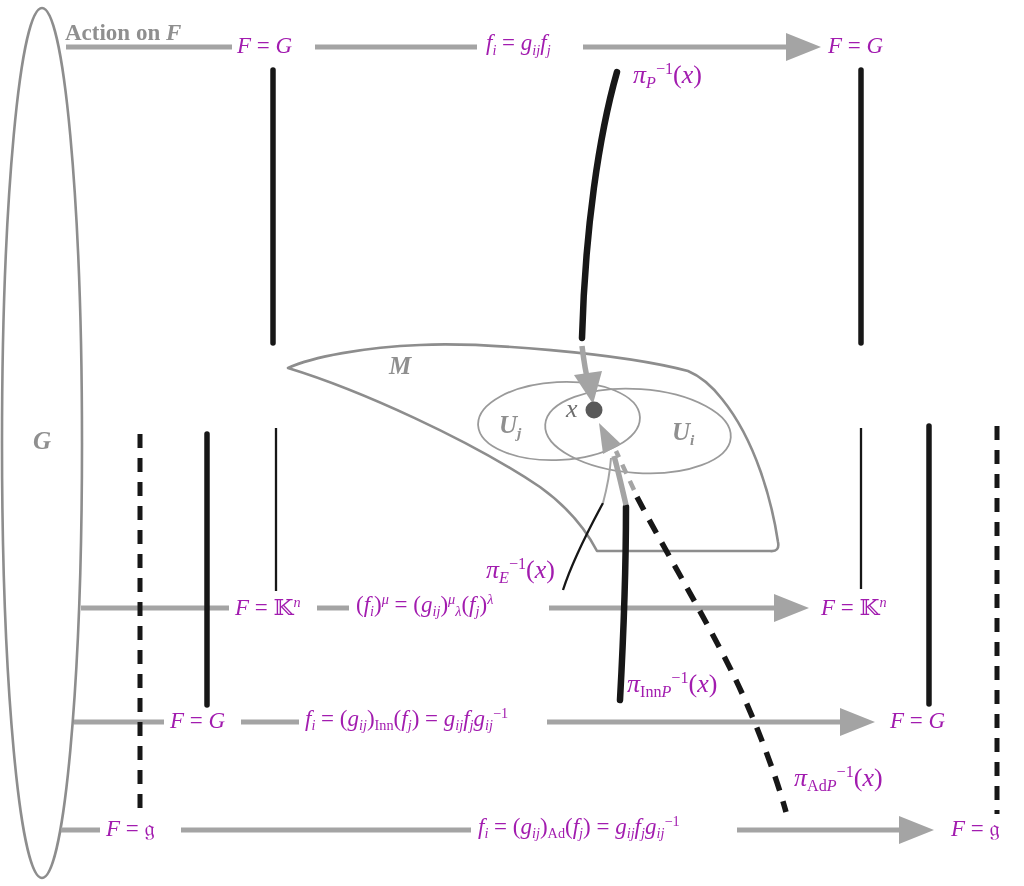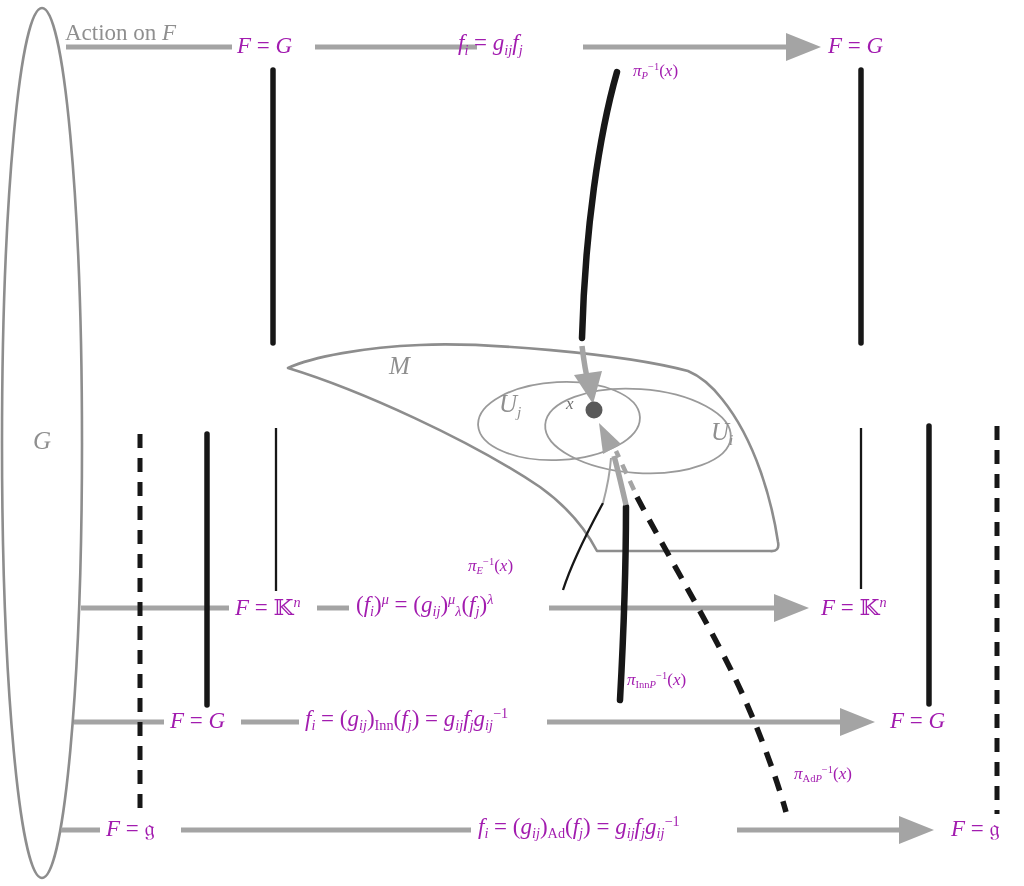--- a/index.html
+++ b/index.html
@@ -5,24 +5,24 @@
   html,body{margin:0;padding:0;background:#ffffff;}
   .stage{
     position:relative;width:1024px;height:886px;background:#ffffff;overflow:hidden;
     font-family:"Liberation Serif","DejaVu Serif",serif;
   }
   .stage svg{position:absolute;left:0;top:0;}
   .lbl{
     position:absolute;white-space:nowrap;line-height:1.05;
     font-size:23px;color:#a21caf;
   }
-  .lbl.gray{color:#8f8f8f;}
+  .lbl.gray{color:#8f8f8f;font-weight:bold;}
   .lbl.midgray{color:#6e6e6e;}
   .lbl.big{font-size:25px;}
-  .lbl.small{font-size:17px;}
+  .lbl.small{font-size:26px;}
   .t-n{font-style:normal;}
   .t-i{font-style:italic;}
   .t-sub,.t-subi{font-style:italic;font-size:0.62em;vertical-align:-0.32em;}
   .t-subr{font-style:normal;font-size:0.62em;vertical-align:-0.32em;}
   .t-sup{font-style:normal;font-size:0.62em;vertical-align:0.55em;}
   .t-supi{font-style:italic;font-size:0.62em;vertical-align:0.55em;}
 </style>
 </head>
 <body>
 
@@ -90,31 +90,31 @@
     <polygon points="599,423 621,444 603,454" fill="#a4a4a4"></polygon>
 
     <path d="M637,497 C662,545 702,612 731,670 C753,714 775,772 786,812" stroke="#171717" stroke-width="5.5" stroke-dasharray="15,11" fill="none"></path>
     <path d="M634,490 C628,477 622,464 616,451" stroke="#a4a4a4" stroke-width="4.5" stroke-dasharray="10,8" fill="none"></path>
 
     <circle cx="594" cy="410" r="8.5" fill="#595959"></circle>
   </svg>
 
   <div class="lbl gray" style="left:65px;top:21px"><span class="t-n">Action on </span><span class="t-i">F</span></div>
   <div class="lbl" style="left:237px;top:34px"><span class="t-i">F</span><span class="t-n"> = </span><span class="t-i">G</span></div>
-  <div class="lbl" style="left:458px;top:31px"><span class="t-i">f</span><span class="t-sub">i</span><span class="t-n"> = </span><span class="t-i">g</span><span class="t-sub">ij</span><span class="t-i">f</span><span class="t-sub">j</span></div>
+  <div class="lbl" style="left:486px;top:31px"><span class="t-i">f</span><span class="t-sub">i</span><span class="t-n"> = </span><span class="t-i">g</span><span class="t-sub">ij</span><span class="t-i">f</span><span class="t-sub">j</span></div>
   <div class="lbl small" style="left:633px;top:61px"><span class="t-i">π</span><span class="t-subi">P</span><span class="t-sup">−1</span><span class="t-n">(</span><span class="t-i">x</span><span class="t-n">)</span></div>
   <div class="lbl" style="left:828px;top:34px"><span class="t-i">F</span><span class="t-n"> = </span><span class="t-i">G</span></div>
 
   <div class="lbl gray big" style="left:33px;top:428px"><span class="t-i">G</span></div>
   <div class="lbl gray big" style="left:389px;top:353px"><span class="t-i">M</span></div>
-  <div class="lbl gray big" style="left:499px;top:391px"><span class="t-i">U</span><span class="t-sub">j</span></div>
+  <div class="lbl gray big" style="left:499px;top:412px"><span class="t-i">U</span><span class="t-sub">j</span></div>
   <div class="lbl midgray small" style="left:566px;top:395px"><span class="t-i">x</span></div>
-  <div class="lbl gray big" style="left:711px;top:419px"><span class="t-i">U</span><span class="t-sub">i</span></div>
+  <div class="lbl gray big" style="left:672px;top:419px"><span class="t-i">U</span><span class="t-sub">i</span></div>
 
-  <div class="lbl small" style="left:468px;top:556px"><span class="t-i">π</span><span class="t-subi">E</span><span class="t-sup">−1</span><span class="t-n">(</span><span class="t-i">x</span><span class="t-n">)</span></div>
+  <div class="lbl small" style="left:486px;top:556px"><span class="t-i">π</span><span class="t-subi">E</span><span class="t-sup">−1</span><span class="t-n">(</span><span class="t-i">x</span><span class="t-n">)</span></div>
   <div class="lbl" style="left:235px;top:595px"><span class="t-i">F</span><span class="t-n"> = </span><span class="t-n">𝕂</span><span class="t-supi">n</span></div>
   <div class="lbl" style="left:356px;top:592px"><span class="t-n">(</span><span class="t-i">f</span><span class="t-sub">i</span><span class="t-n">)</span><span class="t-supi">μ</span><span class="t-n"> = (</span><span class="t-i">g</span><span class="t-sub">ij</span><span class="t-n">)</span><span class="t-supi">μ</span><span class="t-subi">λ</span><span class="t-n">(</span><span class="t-i">f</span><span class="t-sub">j</span><span class="t-n">)</span><span class="t-supi">λ</span></div>
   <div class="lbl" style="left:821px;top:595px"><span class="t-i">F</span><span class="t-n"> = </span><span class="t-n">𝕂</span><span class="t-supi">n</span></div>
 
   <div class="lbl" style="left:170px;top:709px"><span class="t-i">F</span><span class="t-n"> = </span><span class="t-i">G</span></div>
   <div class="lbl" style="left:305px;top:706px"><span class="t-i">f</span><span class="t-sub">i</span><span class="t-n"> = (</span><span class="t-i">g</span><span class="t-sub">ij</span><span class="t-n">)</span><span class="t-subr">Inn</span><span class="t-n">(</span><span class="t-i">f</span><span class="t-sub">j</span><span class="t-n">) = </span><span class="t-i">g</span><span class="t-sub">ij</span><span class="t-i">f</span><span class="t-sub">j</span><span class="t-i">g</span><span class="t-sub">ij</span><span class="t-sup">−1</span></div>
   <div class="lbl small" style="left:627px;top:670px"><span class="t-i">π</span><span class="t-subr">Inn</span><span class="t-subi">P</span><span class="t-sup">−1</span><span class="t-n">(</span><span class="t-i">x</span><span class="t-n">)</span></div>
   <div class="lbl" style="left:890px;top:709px"><span class="t-i">F</span><span class="t-n"> = </span><span class="t-i">G</span></div>
 
   <div class="lbl" style="left:106px;top:817px"><span class="t-i">F</span><span class="t-n"> = </span><span class="t-n">𝔤</span></div>

